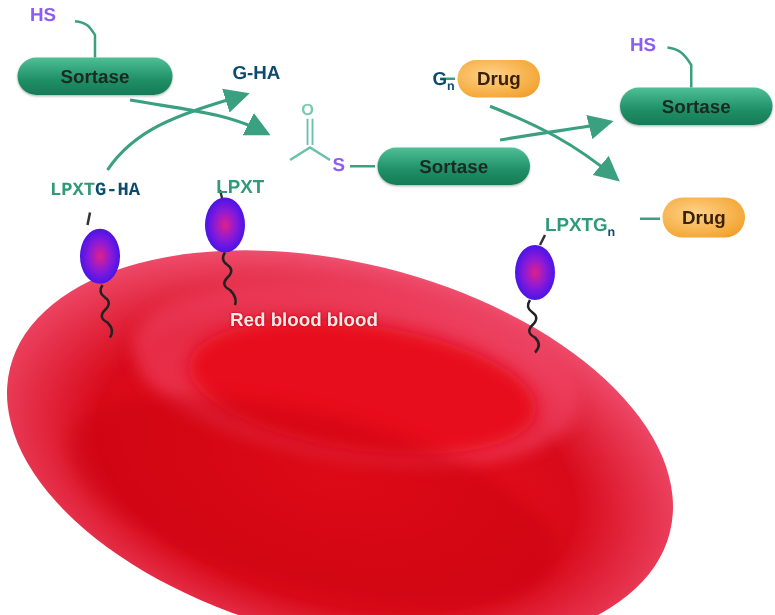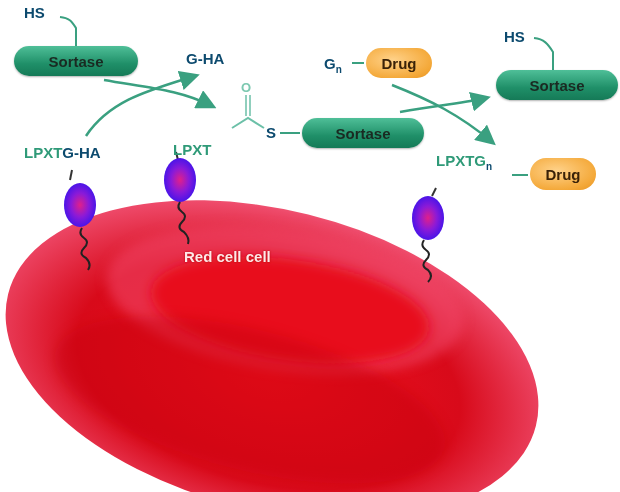--- a/index.html
+++ b/index.html
@@ -4,21 +4,21 @@
 <style>
   html, body { margin:0; padding:0; background:#ffffff; }
   body { width:620px; height:492px; position:relative; overflow:hidden; font-family:"Liberation Sans", sans-serif; }
   .abs { position:absolute; }
   .pill { position:absolute; border-radius:20px; display:flex; align-items:center; justify-content:center; font-weight:bold; font-size:15px; color:#1a2a22;text-align:center; }
   .sortase { background:linear-gradient(180deg,#4fbf98 0%,#1f8f68 60%,#157a57 100%); box-shadow:0 1px 2px rgba(0,0,0,0.3); }
   .drug { background:radial-gradient(ellipse at 40% 40%,#ffd28a 0%,#f4a93a 70%,#e89420 100%); color:#3a2208; }
   .lbl { position:absolute; font-weight:bold; font-size:15px; white-space:nowrap; }
   .green { color:#2f9a78;margin-top:17px; }
   .purple { color:#0c4a6e; }
-  .black { color:#0c4a6e; }
+  .black { color:#8b5cf6; }
   .rbc-label { position:absolute; color:#ffe8e8; font-weight:bold; font-size:15px; text-shadow:0 0 2px #a00; }
   sub { font-size:10px; }
 </style>
 </head>
 <body>
 
 <svg class="abs" style="left:0;top:0" width="620" height="492">
   <defs>
     <radialGradient id="rbcOuter" cx="50%" cy="55%" r="60%">
       <stop offset="0%" stop-color="#f0121e"></stop>
@@ -84,42 +84,42 @@
     <ellipse cx="428" cy="218" rx="16" ry="22" fill="url(#prot)"></ellipse>
     <path d="M424,240 q-4,6 2,10 q6,4 0,10 q-6,6 2,10 q6,6 0,12" stroke="#222" stroke-width="2" fill="none"></path>
   </g>
 </svg>
 
 <div class="lbl black" style="left:24px;top:4px;">HS</div>
 <div class="pill sortase" style="left:14px;top:46px;width:124px;height:30px;">
   <span>Sortase</span>
 </div>
 <div class="lbl purple" style="left:186px;top:50px;">G-HA</div>
-<div class="lbl" style="left:24px;top:144px;">
+<div class="lbl" style="left:40px;top:144px;font-family:Liberation Mono, monospace;">
   <span class="green">LPXT</span><span class="purple">G-HA</span>
 </div>
 
 <div class="lbl green" style="left:173px;top:124px;">LPXT</div>
 <div class="lbl" style="left:241px;top:80px;color:#7cc8b0;font-size:13px;">O</div>
 <div class="lbl black" style="left:266px;top:124px;">S</div>
 <div class="pill sortase" style="left:302px;top:118px;width:122px;height:30px;">
   <span>Sortase</span>
 </div>
 
-<div class="lbl purple" style="left:324px;top:55px;">
+<div class="lbl purple" style="left:346px;top:55px;">
   <span>G</span><sub>n</sub>
 </div>
 <div class="pill drug" style="left:366px;top:48px;width:66px;height:30px;">
   <span>Drug</span>
 </div>
 
 <div class="lbl black" style="left:504px;top:28px;">HS</div>
 <div class="pill sortase" style="left:496px;top:70px;width:122px;height:30px;">
   <span>Sortase</span>
 </div>
-<div class="lbl" style="left:436px;top:152px;">
+<div class="lbl" style="left:436px;top:172px;">
   <span class="green">LPXTG</span><sub class="purple">n</sub>
 </div>
 <div class="pill drug" style="left:530px;top:158px;width:66px;height:32px;">
   <span>Drug</span>
 </div>
 
-<div class="rbc-label" style="left:184px;top:248px;">Red cell cell</div>
+<div class="rbc-label" style="left:184px;top:248px;">Red blood blood</div>
 
 </body></html>

